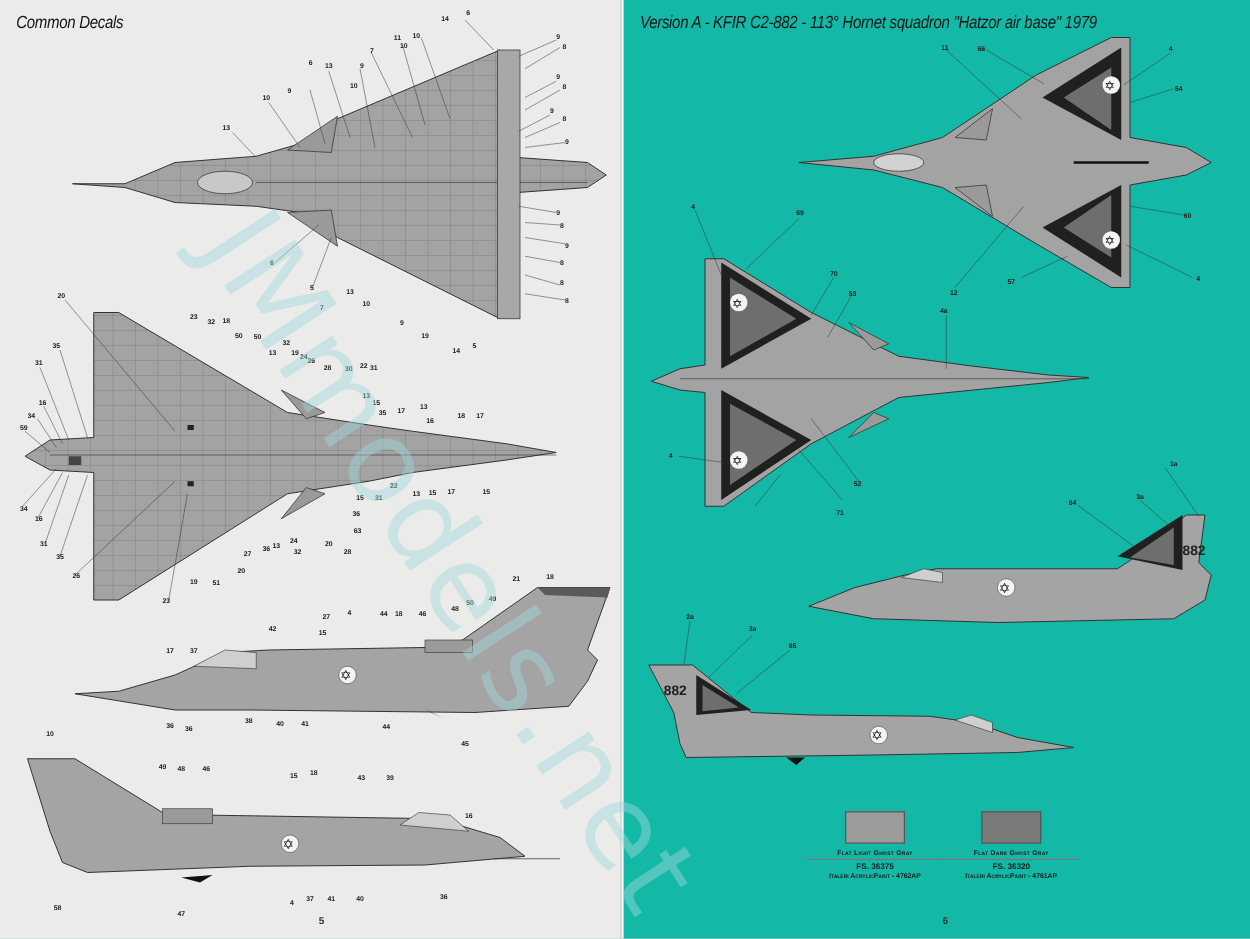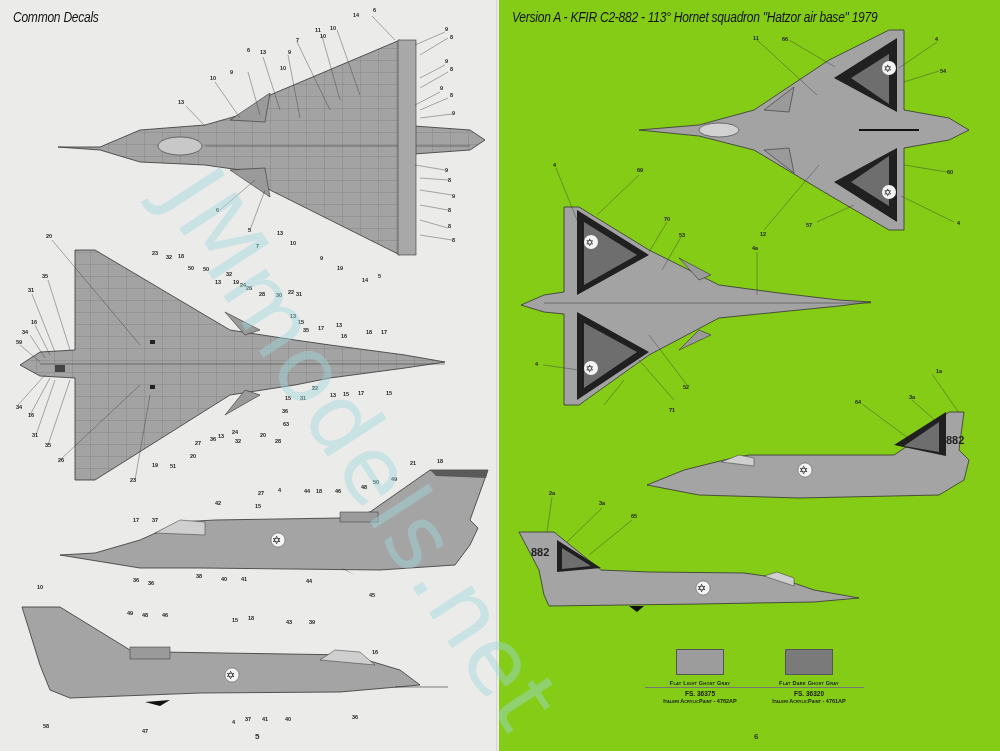--- a/index.html
+++ b/index.html
@@ -1,19 +1,19 @@
 <!DOCTYPE html>
 <html><head>
 <meta charset="utf-8">
 <style>
   html,body{margin:0;padding:0;}
   body{width:1000px;height:751px;overflow:hidden;background:#e9e9e7;font-family:"Liberation Sans",sans-serif;color:#1a1a1a;position:relative;}
   .page{position:absolute;top:0;height:751px;background:#ebebea;overflow:hidden;}
   .page.left{left:0;width:497px;border-right:1px solid #9a9a9a;}
-  .page.right{left:499px;width:501px;background:#84cc16;}
+  .page.right{left:499px;width:501px;background:#14b8a6;}
   .gutter{position:absolute;left:496px;top:0;width:4px;height:751px;background:linear-gradient(90deg,#c9c9c7,#f4f4f2,#d2d2d0);}
   .title{position:absolute;top:9px;font-style:italic;font-size:14px;letter-spacing:-0.3px;transform:scaleX(0.86);transform-origin:left top;white-space:nowrap;color:#141414;}
   .page.left .title{left:13px;}
   .page.right .title{left:13px;}
   svg{position:absolute;left:0;top:0;}
   .callout{font-family:"Liberation Sans",sans-serif;font-size:5.5px;font-weight:bold;fill:#222;}
   .pagenum{position:absolute;bottom:10px;font-size:8px;font-weight:bold;color:#333;}
   .swatch-block{position:absolute;text-align:center;width:110px;}
   .swatch{width:46px;height:24px;margin:0 auto;border:1px solid #555;}
   .swatch-name{font-size:5.5px;font-weight:bold;font-variant:small-caps;margin-top:5px;border-bottom:1px solid #777;padding-bottom:1px;letter-spacing:0.2px;}

